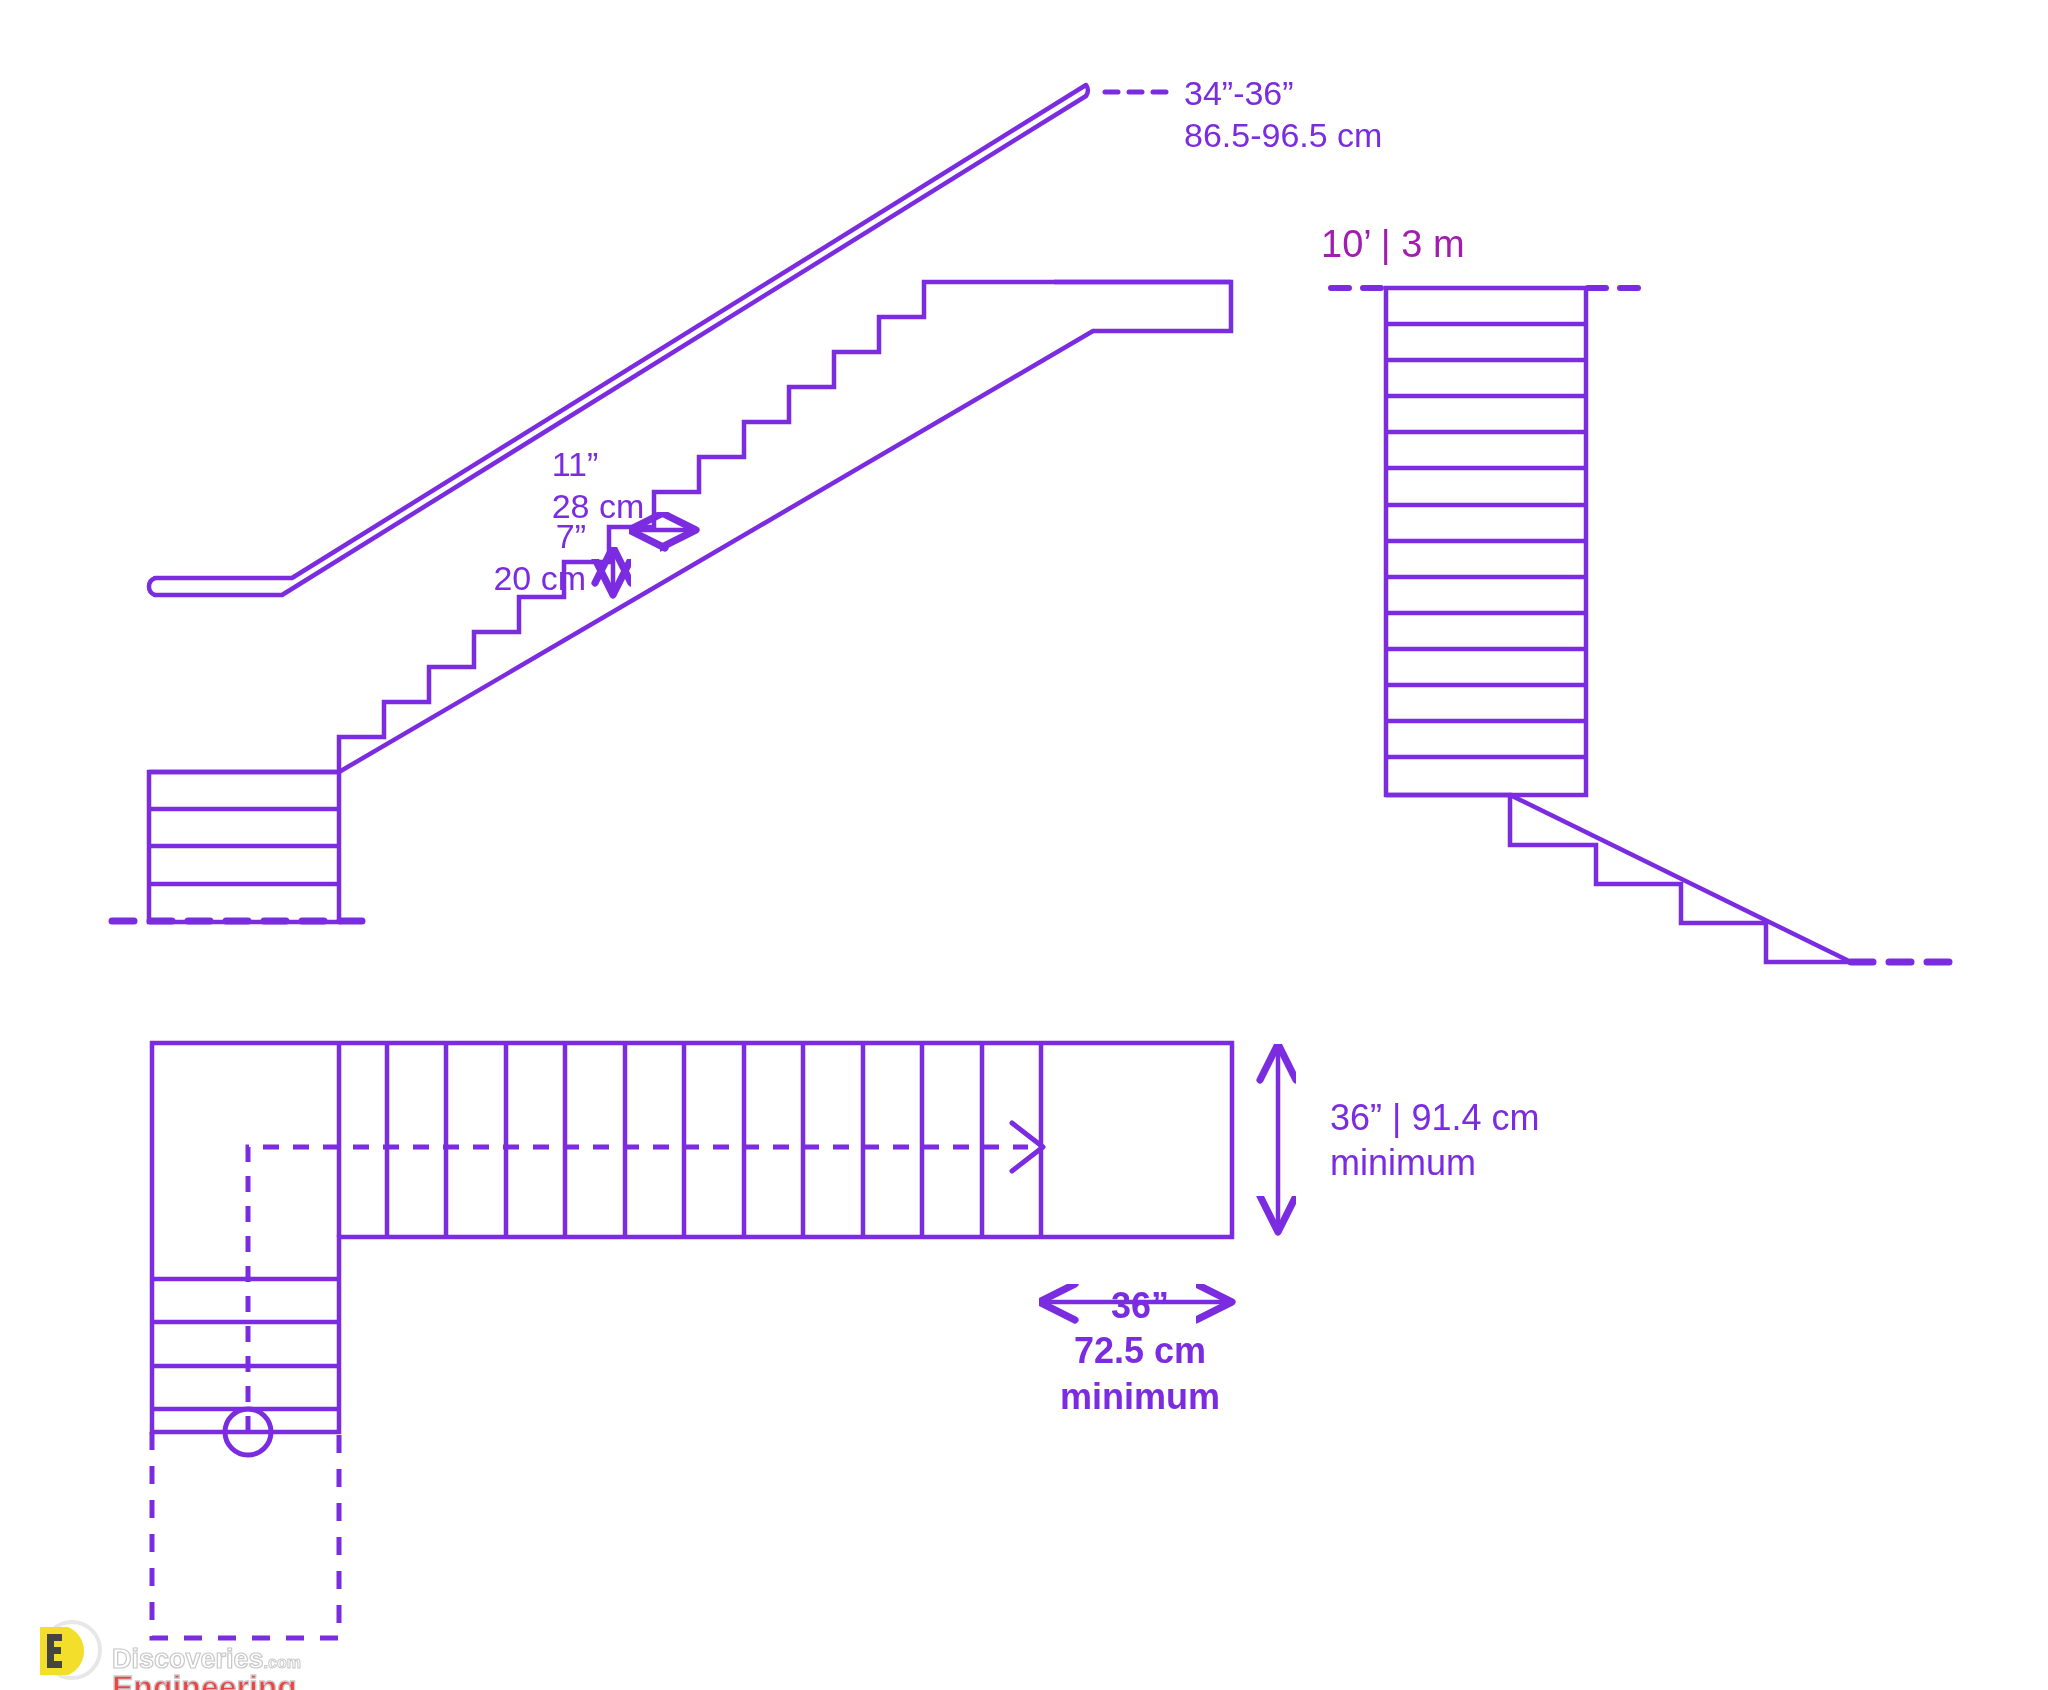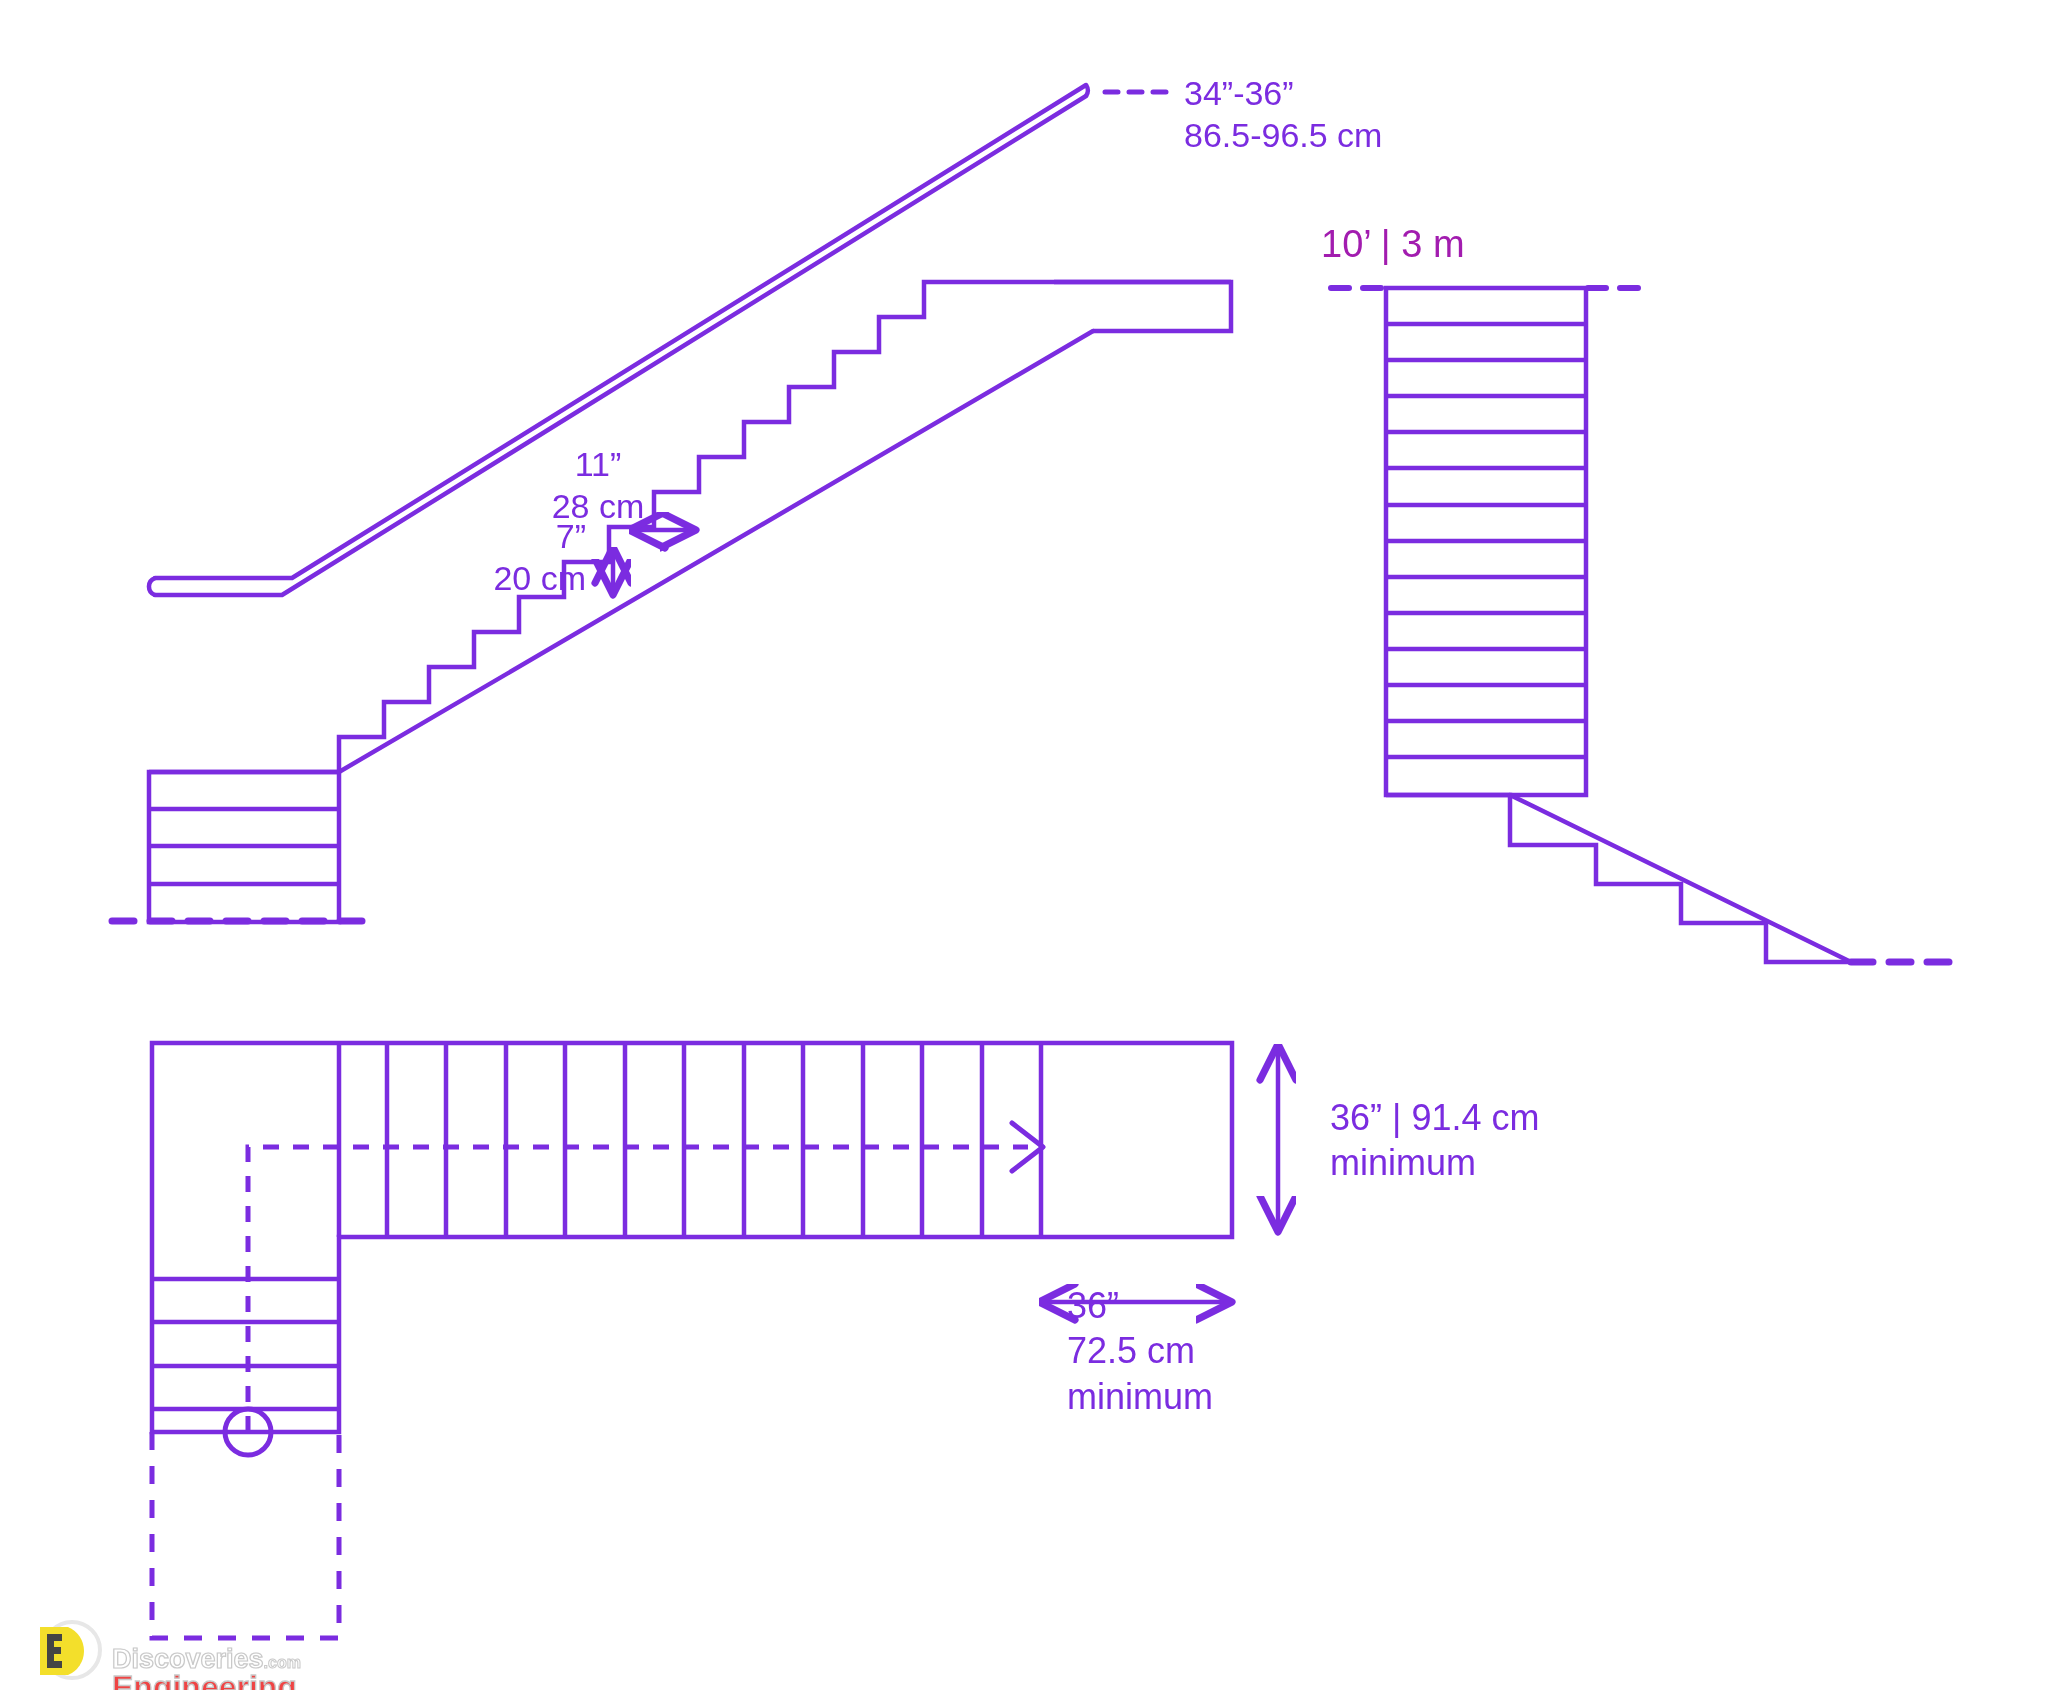--- a/index.html
+++ b/index.html
@@ -169,21 +169,21 @@
 
 <div style="position:absolute;top:0;left:0;width:2048px;height:1690px;pointer-events:none;">
 
   <div style="position:absolute;left:1184px;top:72px;color:#7B2CE0;font-size:34px;
               font-weight:500;line-height:1.24;white-space:nowrap;">
     <span>34”-36”</span><br>
     <span>86.5-96.5 cm</span>
   </div>
 
   <div style="position:absolute;left:598px;top:443px;color:#7B2CE0;font-size:34px;
-              font-weight:500;line-height:1.24;white-space:nowrap;text-align:center;
+              font-weight:500;line-height:1.24;white-space:nowrap;text-align:left;
               transform:translateX(-50%);">
     <span>11”</span><br>
     <span>28 cm</span>
   </div>
 
   <div style="position:absolute;left:586px;top:515px;color:#7B2CE0;font-size:34px;
               font-weight:500;line-height:1.24;white-space:nowrap;text-align:right;
               transform:translateX(-100%);">
     <span>7”</span><br>
     <span>20 cm</span>
@@ -192,21 +192,21 @@
   <div style="position:absolute;left:1321px;top:222px;color:#a21caf;font-size:38px;
               font-weight:500;line-height:1.2;white-space:nowrap;">10’ | 3 m</div>
 
   <div style="position:absolute;left:1330px;top:1095px;color:#7B2CE0;font-size:36px;
               font-weight:500;line-height:1.26;white-space:nowrap;">
     <span>36” | 91.4 cm</span><br>
     <span>minimum</span>
   </div>
 
   <div style="position:absolute;left:1140px;top:1283px;color:#7B2CE0;font-size:36px;
-              font-weight:400;line-height:1.26;white-space:nowrap;text-align:left;
+              font-weight:700;line-height:1.26;white-space:nowrap;text-align:center;
               transform:translateX(-50%);">
     <span style="display:inline-block;">36”</span><br>
     <span>72.5 cm</span><br>
     <span>minimum</span>
   </div>
 
   <div style="position:absolute;left:112px;top:1621px;line-height:1.0;margin-top:25px;">
     <div style="white-space:nowrap;">
       <span class="wm-text" style="font-size:27px;color:#FFFFFF;-webkit-text-stroke:1.2px #C9C9C9;
                    text-shadow:0 0 1px #BFBFBF;">Discoveries</span><span class="wm-text" style="font-size:16px;color:#FFFFFF;-webkit-text-stroke:1px #C9C9C9;">.com</span>

